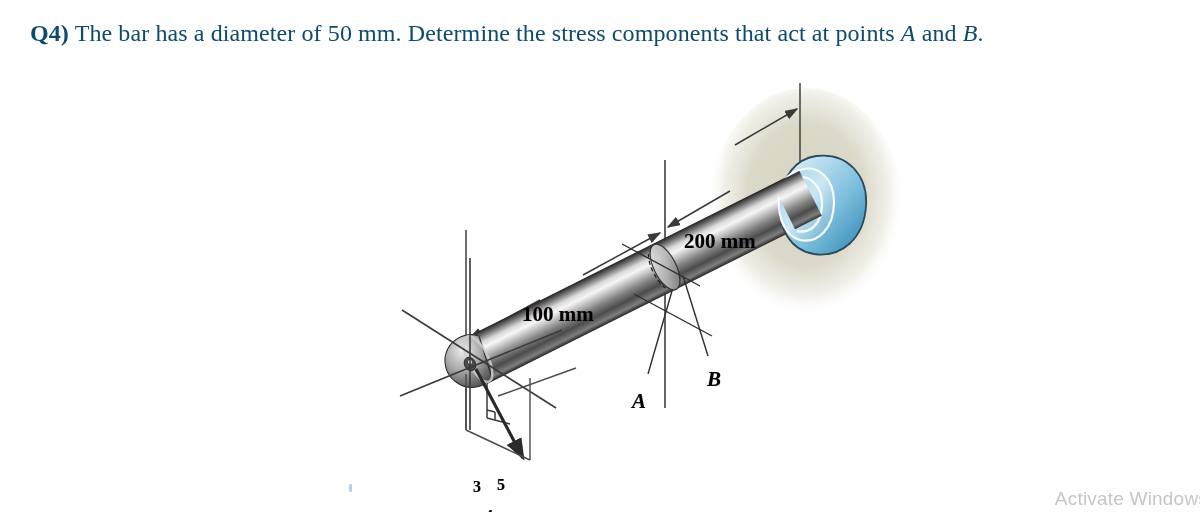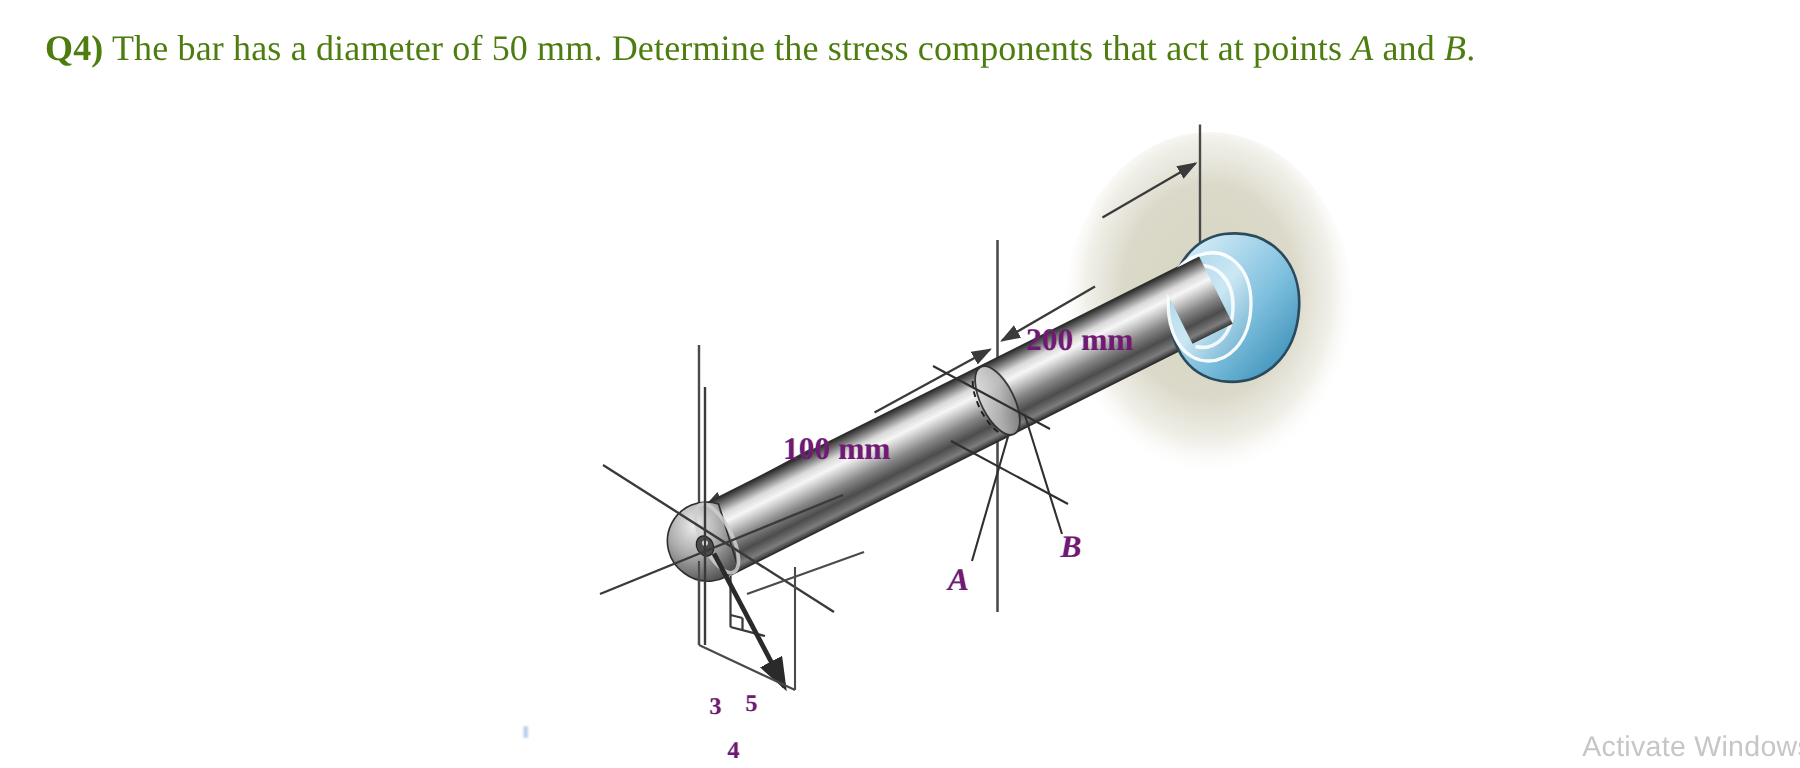--- a/index.html
+++ b/index.html
@@ -17,44 +17,45 @@
   }
 
   
   #question-block {
     position: absolute;
     left: 30px;
     top: 18px;
     width: 1150px;
     font-size: 24px;
     line-height: 1.28;
-    color: #4d7c0f;
+    color: #0c4a6e;
     letter-spacing: .1px;
   }
   #question-block .qlabel { font-weight: bold; }
   #question-block .ital { font-style: italic; }
 
   
   #figure {
     position: absolute;
     left: 0;
     top: 78px;
     width: 1200px;
     height: 434px;
   }
   #figure svg { display: block; }
 
   
   .fig-label {
     position: absolute;
     font-family: "Liberation Serif", serif;
     font-weight: bold;
-    color: #701a75;
+    color: #000000;
     white-space: nowrap;
     text-shadow: 0.5px 0 0 rgba(180,90,40,.30), -0.5px 0 0 rgba(60,90,180,.30);
+    margin-top: 15px;
   }
   .dim-label { font-size: 21px; }
   .pt-label  { font-size: 21px; font-style: italic; }
   .tri-label { font-size: 16px; }
 
   #label-300mm { left: 522px; top: 209px; }
   #label-200mm { left: 684px; top: 136px; }
   #label-A     { left: 632px; top: 296px; }
   #label-B     { left: 707px; top: 274px; }
   #label-3     { left: 473px; top: 385px; }

